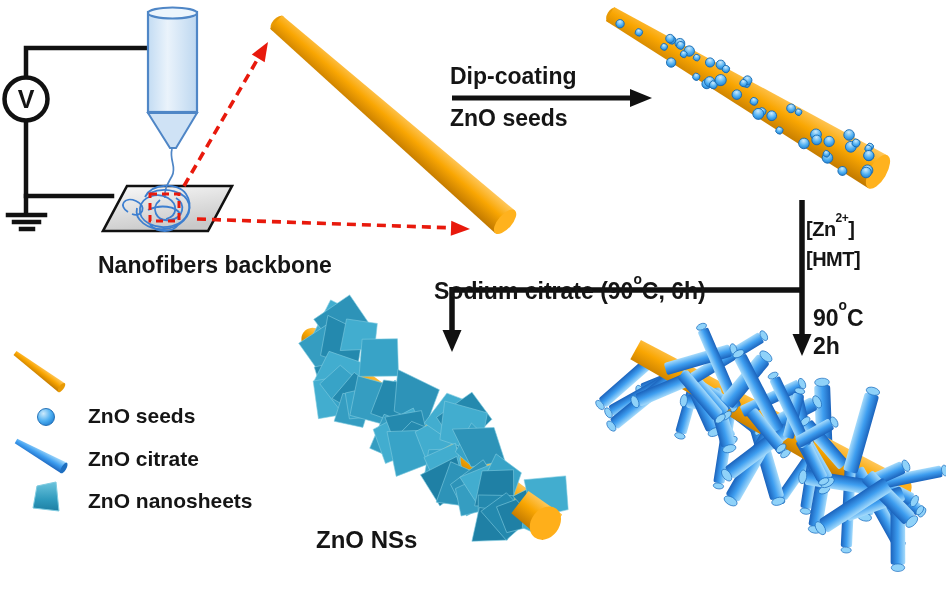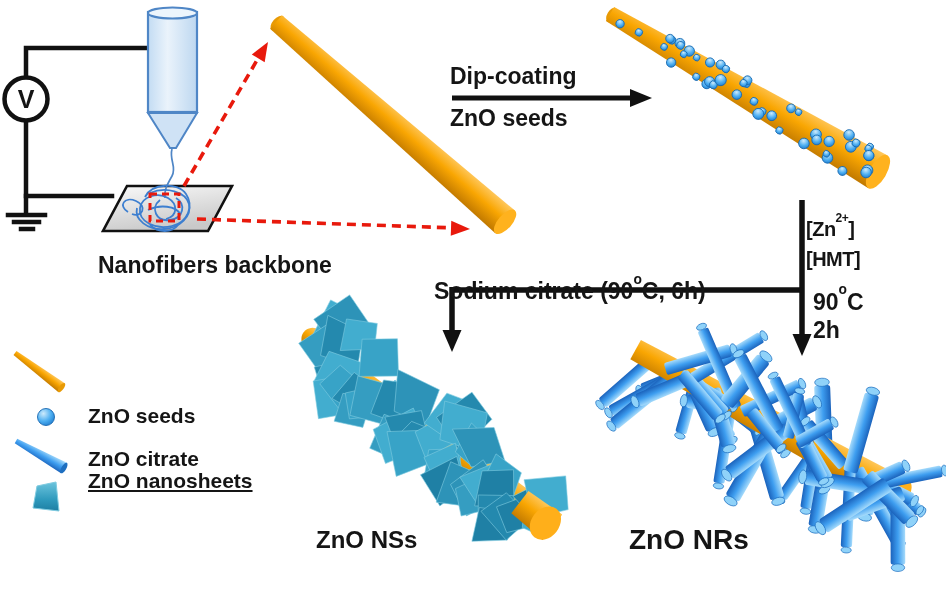--- a/index.html
+++ b/index.html
@@ -8,25 +8,25 @@
   #scene{position:absolute;left:0;top:0;}
   .lbl{position:absolute;font-weight:700;color:#151515;white-space:nowrap;}
   .ctr{text-align:left;}
   sup.s{font-size:60%;position:relative;top:-0.48em;font-weight:700;}
   #v-label{left:12px;top:85px;width:28px;text-align:center;font-size:25px;}
   #backbone-label{left:98px;top:252px;width:284px;font-size:23px;}
   #dip-top{left:450px;top:63px;width:200px;font-size:23px;}
   #dip-bottom{left:450px;top:105px;width:185px;font-size:23px;}
   #citrate-label{left:434px;top:258px;width:330px;font-size:23px;margin-top:20px;}
   #bracket-label{left:806px;top:209px;font-size:20px;line-height:30px;letter-spacing:-0.5px;}
-  #hydro-label{left:813px;top:283px;font-size:23px;line-height:28px;}
+  #hydro-label{left:813px;top:299px;font-size:23px;line-height:28px;}
   #nss-label{left:316px;top:526px;width:146px;font-size:24px;}
   #nrs-label{left:629px;top:524px;width:148px;font-size:28px;}
   .legend-lbl{left:88px;font-size:21px;line-height:25px;}
-  #leg-1{top:360px;} #leg-2{top:403px;} #leg-3{top:446px;} #leg-4{top:468px;text-decoration:underline;}
+  #leg-1{top:360px;} #leg-2{top:403px;} #leg-3{top:446px;} #leg-4{top:488px;}
 </style>
 </head>
 <body>
 
 <div id="fig">
 
   <svg id="scene" width="946" height="589" viewBox="0 0 946 589">
     <defs>
       <linearGradient id="fibGrad" x1="0" y1="0" x2="0" y2="1">
         <stop offset="0" stop-color="#FFC85E"></stop>
@@ -488,18 +488,17 @@
     <div><span>[Zn</span><sup class="s">2+</sup><span>]</span></div>
     <div>[HMT]</div>
   </div>
 
   <div class="lbl" id="hydro-label">
     <div><span>90</span><sup class="s">o</sup><span>C</span></div>
     <div>2h</div>
   </div>
 
   <div class="lbl ctr" id="nss-label">ZnO NSs</div>
-  <div class="lbl ctr" id="nrs-label">ZnO NRs</div>
 
   <div class="lbl legend-lbl" id="leg-2">ZnO seeds</div>
   <div class="lbl legend-lbl" id="leg-3">ZnO citrate</div>
   <div class="lbl legend-lbl" id="leg-4">ZnO nanosheets</div>
 </div>
 
 </body></html>

